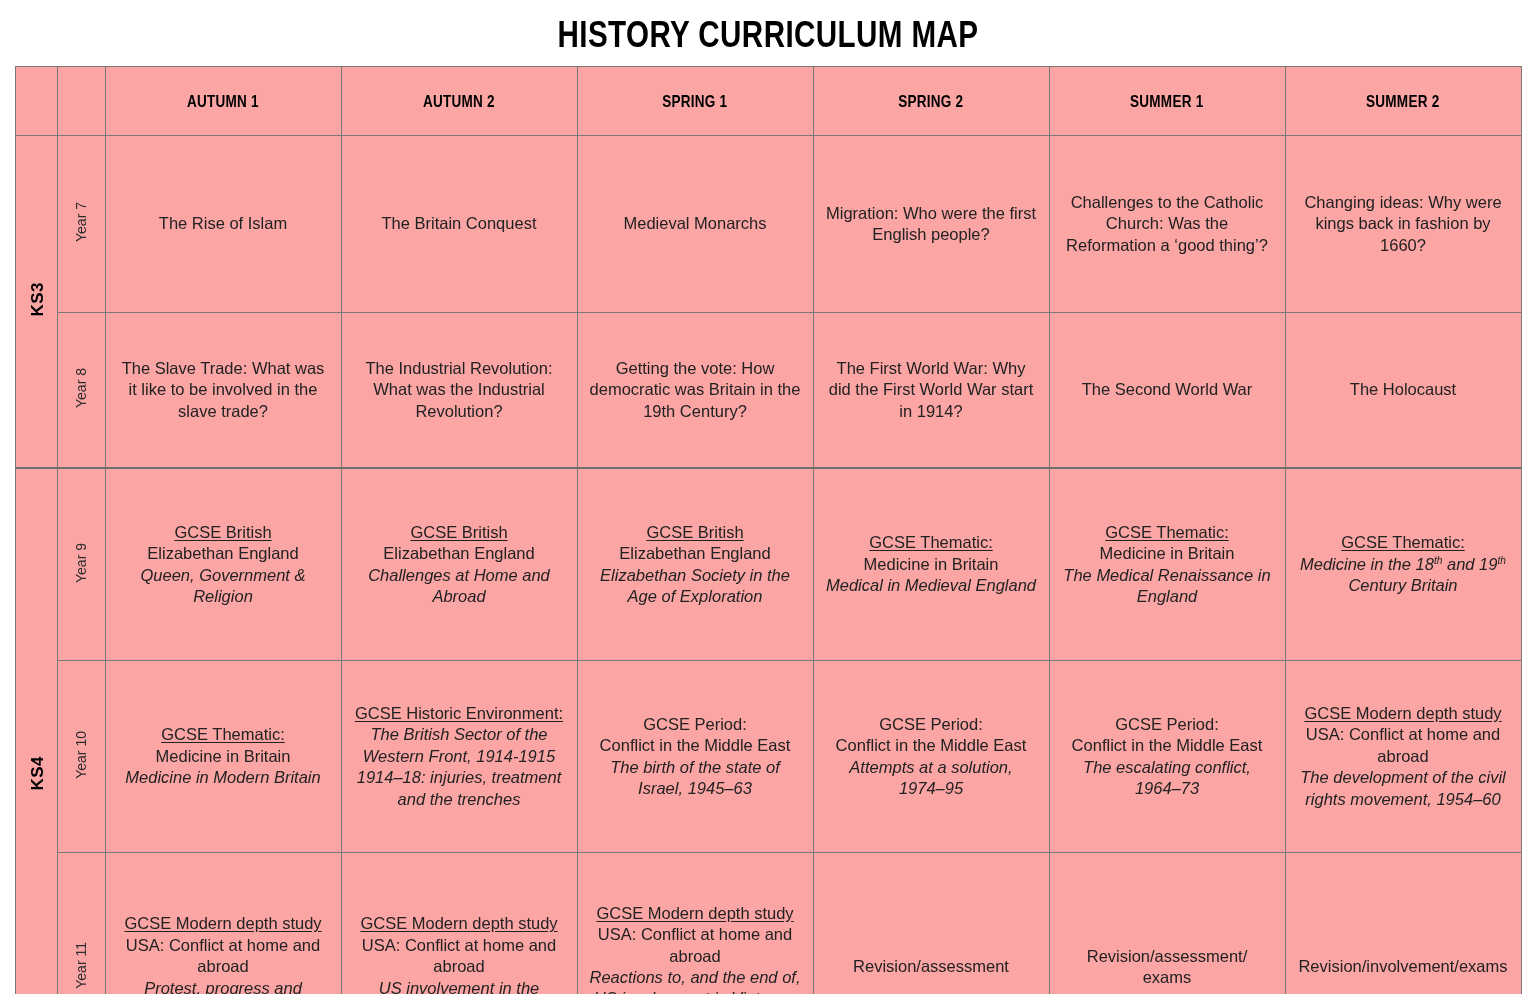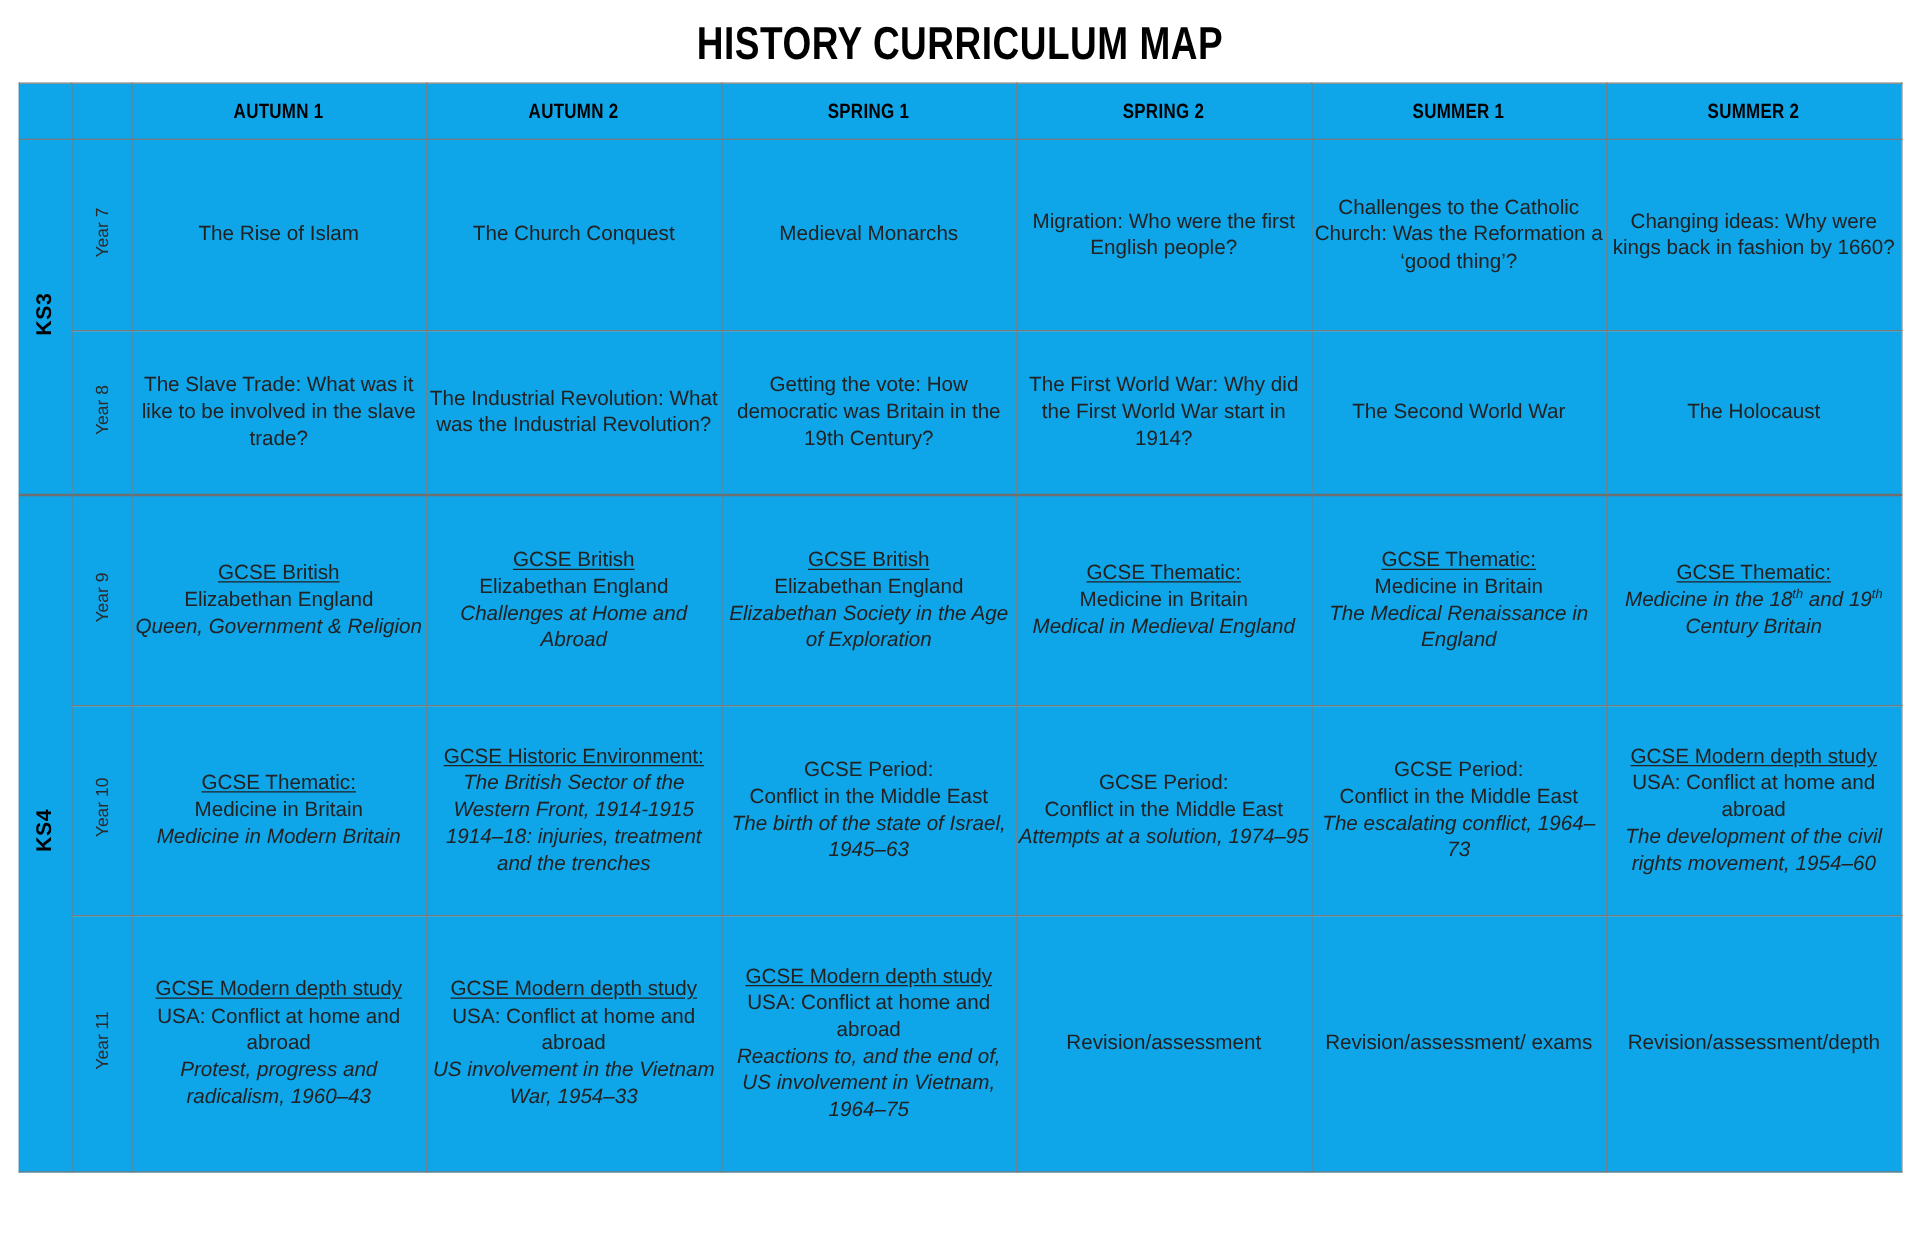--- a/index.html
+++ b/index.html
@@ -40,23 +40,23 @@
   
   .cmap {
     border-collapse: collapse;
     table-layout: fixed;
     width: 1504px;
     margin: 0 auto;
     border: 1px solid #7a7a7a;
   }
   .cmap td, .cmap th {
     border: 1px solid #7a7a7a;
-    padding: 0;
+    padding: 12px;
     vertical-align: middle;
-    background: #0ea5e9;
+    background: #fca5a5;
   }
 
   
   col.c-ks    { width: 42px; }
   col.c-yr    { width: 48px; }
   col.c-term  { width: 236px; }
   .term-head {
     height: 44px;
     text-align: center;
     font-weight: bold;
@@ -169,21 +169,21 @@
         <td class="ks-cell" rowspan="2">
           <span class="ks-rot">KS3</span>
         </td>
         <td class="yr-cell">
           <span class="yr-rot">Year 7</span>
         </td>
         <td class="cell">
             <span class="ln">The Rise of Islam</span>
           </td>
         <td class="cell">
-            <span class="ln">The Church Conquest</span>
+            <span class="ln">The Britain Conquest</span>
           </td>
         <td class="cell">
             <span class="ln">Medieval Monarchs</span>
           </td>
         <td class="cell">
             <span class="ln">Migration: Who were the first English people?</span>
           </td>
         <td class="cell">
             <span class="ln">Challenges to the Catholic Church: Was the Reformation a ‘good thing’?</span>
           </td>
@@ -308,20 +308,20 @@
             <span class="ln">USA: Conflict at home and abroad</span>
             <span class="ln i">Reactions to, and the end of, US involvement in Vietnam, 1964–75</span>
           </td>
         <td class="cell">
             <span class="ln">Revision/assessment</span>
           </td>
         <td class="cell">
             <span class="ln">Revision/assessment/ exams</span>
           </td>
         <td class="cell">
-            <span class="ln">Revision/assessment/depth</span>
+            <span class="ln">Revision/involvement/exams</span>
           </td>
       </tr>
 
     </tbody>
   </table>
 
 </div>
 
 </body></html>

